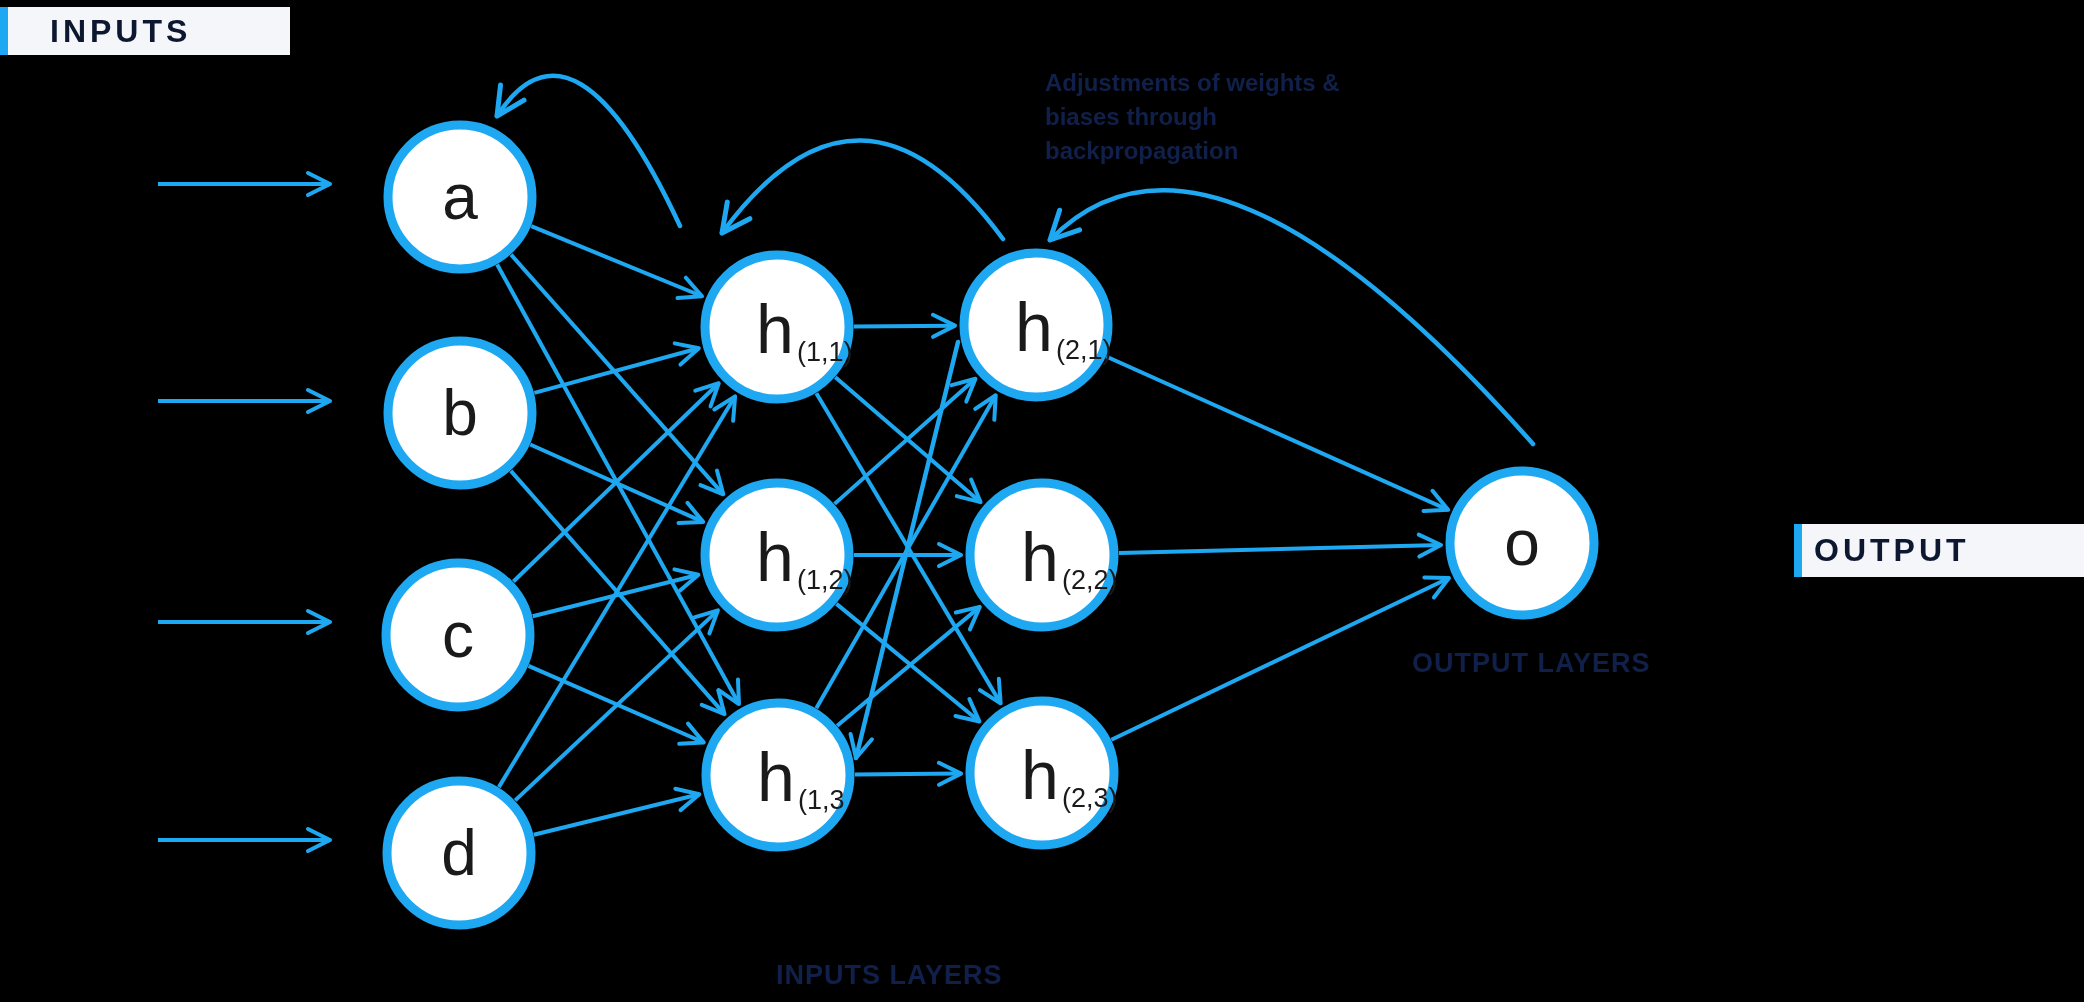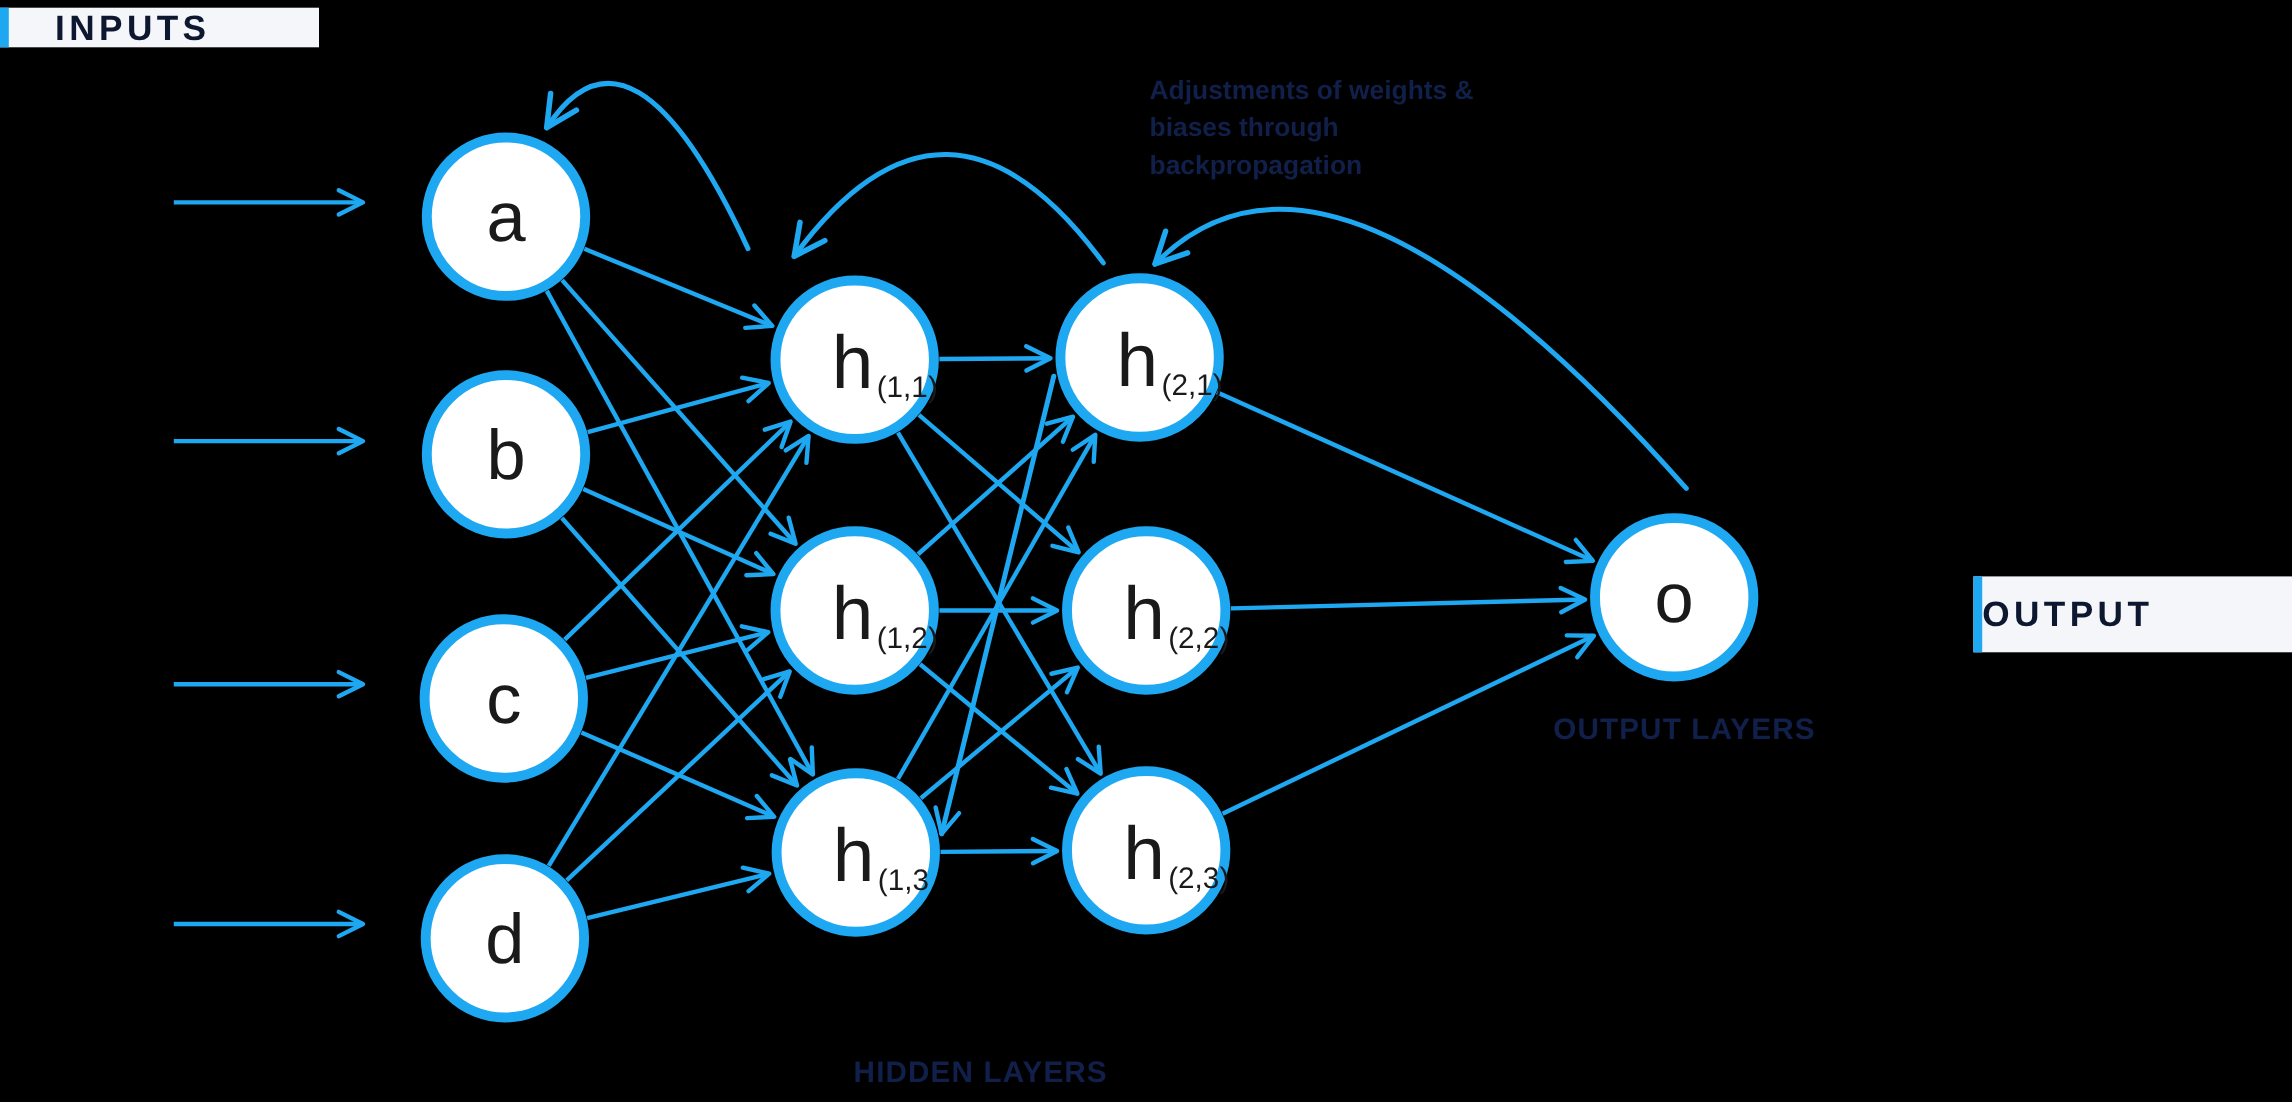--- a/index.html
+++ b/index.html
@@ -10,22 +10,22 @@
   }
   #network-svg{position:absolute;left:0;top:0;}
   #network-svg text{font-family:"Liberation Sans","DejaVu Sans",sans-serif;}
   .tag{
     position:absolute;box-sizing:border-box;display:flex;align-items:center;
     background:var(--box-bg,#f4f6f9);
     border-left:8px solid var(--blue,#1fa8f2);
     color:var(--tag-text,#0d1830);
     font-size:32px;font-weight:600;letter-spacing:4px;
   }
-  .tag-inputs{left:0;top:7px;width:290px;height:36px;padding-left:42px;}
-  .tag-output{left:1794px;top:524px;width:290px;height:69px;padding-left:0;}
+  .tag-inputs{left:0;top:7px;width:290px;height:48px;padding-left:42px;}
+  .tag-output{left:1794px;top:524px;width:290px;height:53px;padding-left:12px;}
   .note{
     position:absolute;color:var(--navy,#11204a);font-weight:700;
   }
   .backprop-note{left:1045px;top:66px;font-size:24px;line-height:34px;white-space:pre-line;}
   .output-layer-label{left:1412px;top:648px;font-size:27px;letter-spacing:1px;}
   .hidden-layers-label{left:776px;top:960px;font-size:27px;letter-spacing:1px;}
 </style>
 </head>
 <body style="--bg: #000000; --blue: #1fa8f2; --navy: #11204a; --tag-text: #0d1830; --box-bg: #f4f6f9;">
 
@@ -129,13 +129,13 @@
 <div class="tag tag-output">
   <span>OUTPUT</span>
 </div>
 
 <div class="note backprop-note">Adjustments of weights &amp;
 biases through
 backpropagation</div>
 
 <div class="note output-layer-label">OUTPUT LAYERS</div>
 
-<div class="note hidden-layers-label">HIDDEN LAYERS</div>
+<div class="note hidden-layers-label">INPUTS LAYERS</div>
 
 </body></html>

